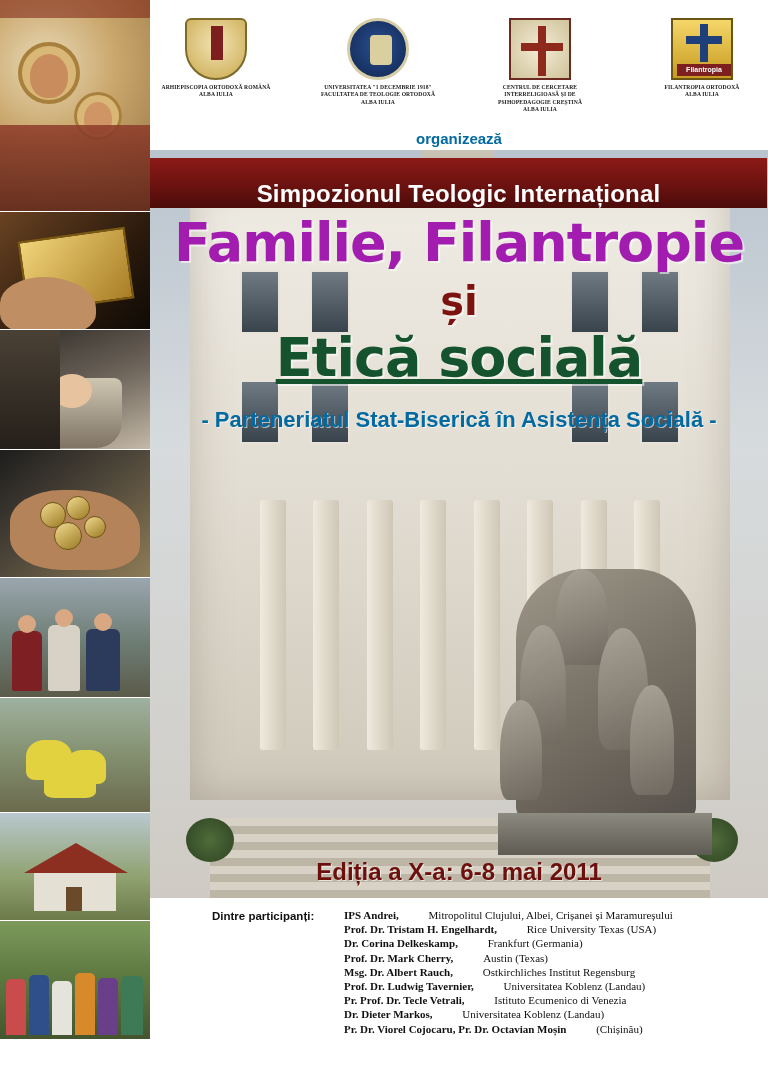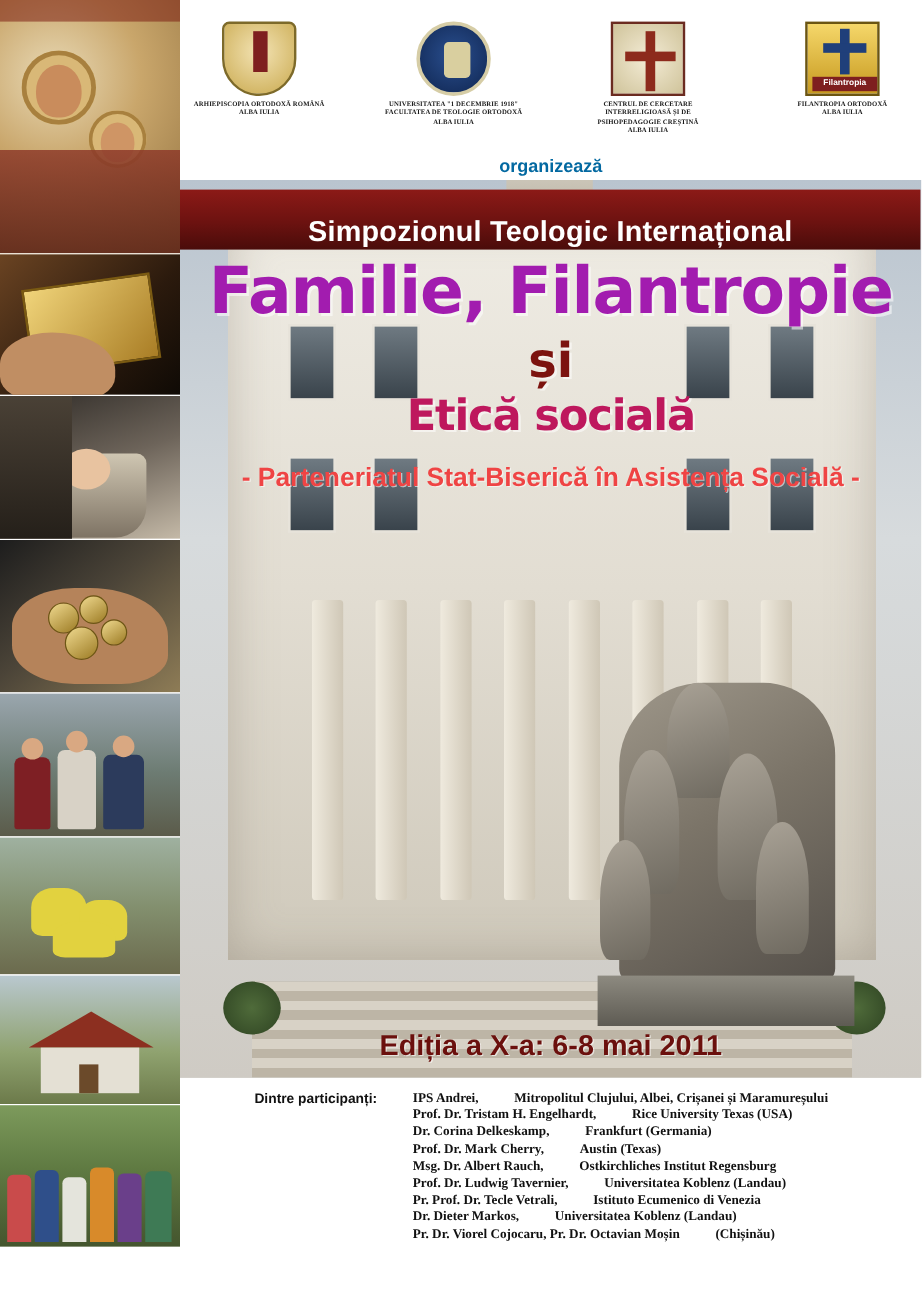--- a/index.html
+++ b/index.html
@@ -251,28 +251,29 @@
     letter-spacing: -1px;
   }
   .title-si {
     font-family: "DejaVu Sans", sans-serif;
     font-size: 40px; font-weight: bold; color: #7c130f;
     text-shadow: 2px 2px 0 rgba(255,255,255,.55);
     margin-top: 6px;
   }
   .title-main2 {
     font-family: "DejaVu Sans", sans-serif;
-    font-size: 36px; font-weight: bold; color: #be185d;
+    font-size: 54px; font-weight: bold; color: #14532d;
     text-shadow: 2px 2px 0 rgba(255,255,255,.55);
     margin-top: 2px;
     letter-spacing: -1px;
+    text-decoration: underline;
   }
   .subtitle {
     margin-top: 18px;
-    font-size: 22px; font-weight: bold; color: #ef4444;
+    font-size: 22px; font-weight: bold; color: #0369a1;
     text-shadow: 1px 1px 0 rgba(255,255,255,.6);
   }
 
   .edition {
     position: absolute; left: 150px; top: 858px; width: 618px; text-align: center;
     z-index: 6;
     font-size: 24px; font-weight: bold; color: #6b100d;
     text-shadow: 1px 1px 0 rgba(255,255,255,.6);
   }
 
@@ -285,21 +286,21 @@
   .part-label {
     position: absolute; left: 62px; top: 10px;
     font-size: 11.5px; font-weight: bold; color: #111;
   }
   .part-list {
     margin-left: 132px;
     font-family: "Liberation Serif", serif;
     font-size: 11px; line-height: 14.2px; color: #111;
   }
   .part-list .nm { font-weight: bold; }
-  .part-list .af { font-weight: bold; padding-left: 27px; }
+  .part-list .af { font-weight: normal; padding-left: 27px; }
 
   
   .footer {
     position: absolute; left: 0; bottom: 0; width: 768px; height: 46px;
     background: linear-gradient(180deg,#8c1a17 0%, #6c1210 55%, #4a0c0a 100%);
     display: flex; align-items: center; justify-content: center;
     z-index: 8;
   }
   .footer span { color: #fff; font-size: 21px; font-weight: bold; }
 </style>

